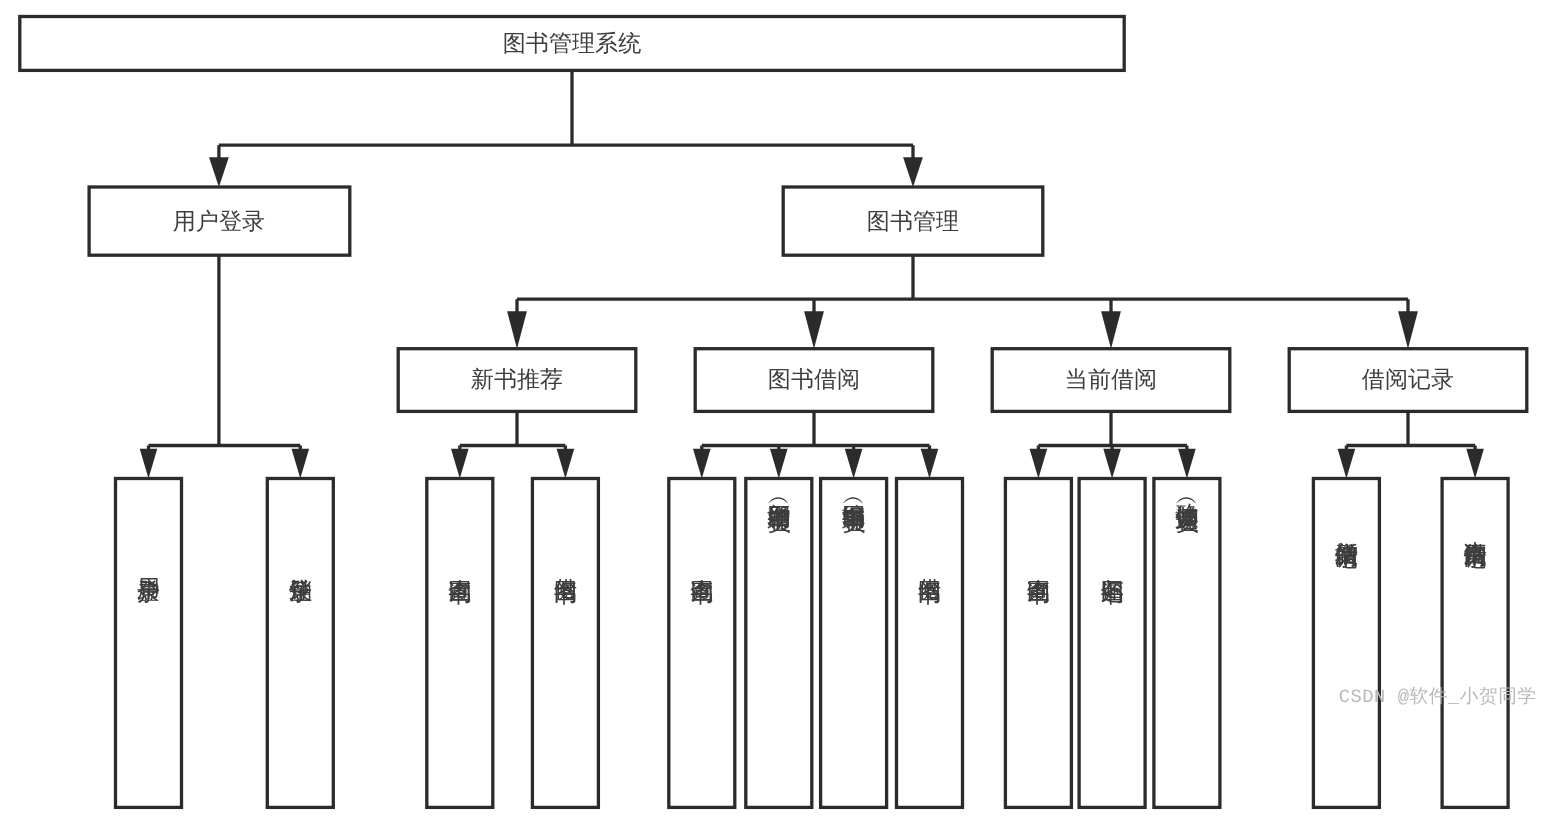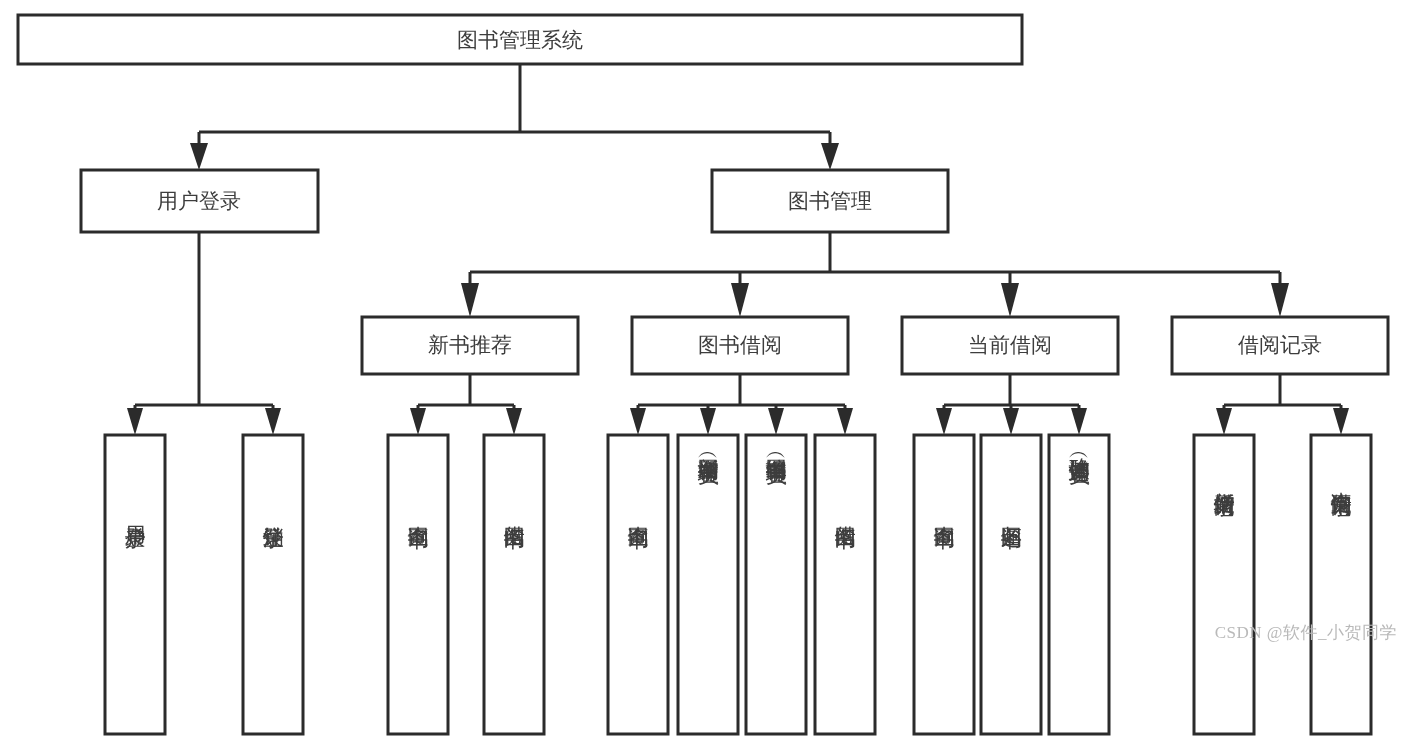--- a/index.html
+++ b/index.html
@@ -64,21 +64,21 @@
     font-size: 21px;
     line-height: 1.06;
     color: #3d3d3d;
     letter-spacing: 1px;
     white-space: nowrap;
   }
   .watermark {
     position: absolute;
     right: 8px;
     bottom: 4px;
-    font-family: Liberation Serif, serif;
+    font-family: Liberation Mono, monospace;
     font-size: 17px;
     color: #b9b9b9;
     letter-spacing: 0.5px;
     white-space: nowrap;
     pointer-events: none;
   }
 </style>
 </head>
 <body>
 

